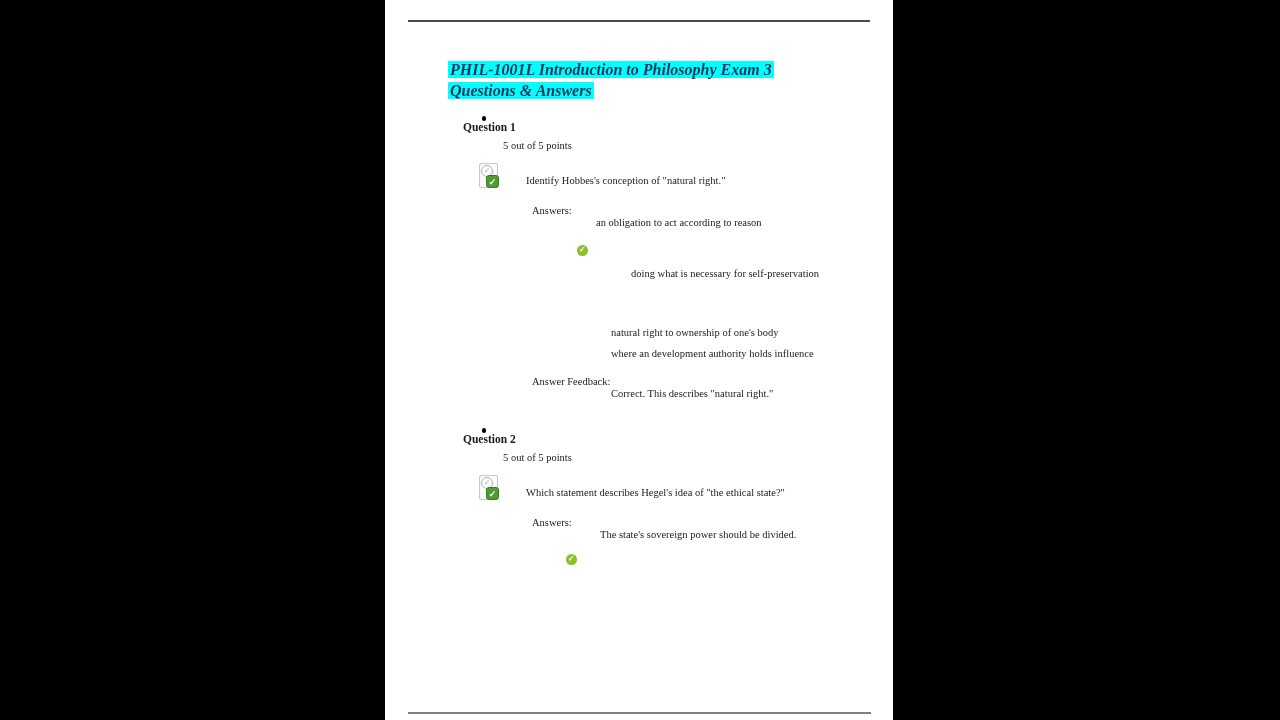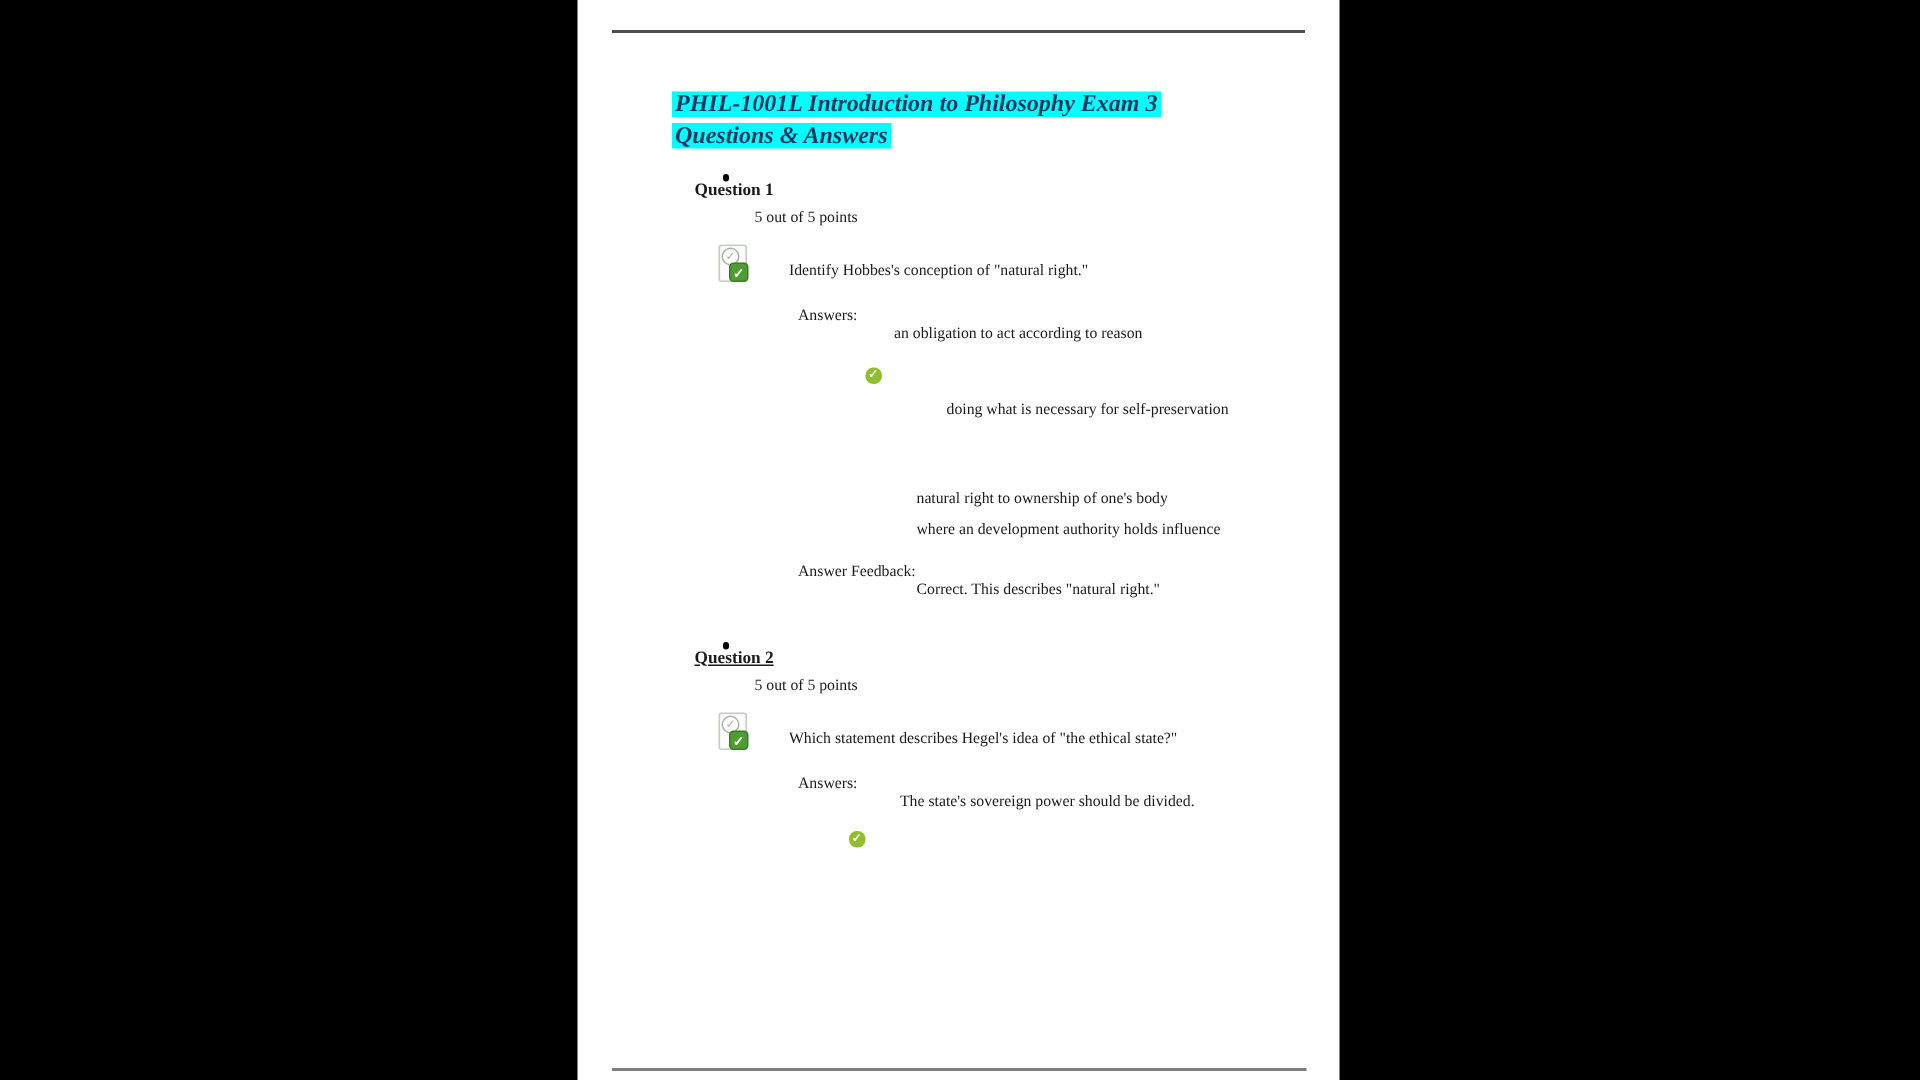--- a/index.html
+++ b/index.html
@@ -91,21 +91,21 @@
   <div class="abs check-circle" style="left:192px; top:245px;">✓</div>
   <div class="abs txt" style="left:201px; top:267px;margin-left:20px;">doing what is necessary for self-preservation</div>
 
   <div class="abs txt" style="left:201px; top:307px;margin-top:19px;">natural right to ownership of one's body</div>
 
   <div class="abs txt" style="left:201px; top:347px;">where an development authority holds influence</div>
 
   <div class="abs txt" style="left:122px; top:375px;">Answer Feedback:</div>
   <div class="abs txt" style="left:201px; top:387px;">Correct. This describes "natural right."</div>
 
-  <div class="abs q-head" style="left:78px; top:428px;text-decoration:underline;">
+  <div class="abs q-head" style="left:78px; top:428px;">
     <span class="bullet"></span>
     <span class="q-label">Question 2</span>
   </div>
 
   <div class="abs txt" style="left:93px; top:451px;">5 out of 5 points</div>
 
   <div class="abs q-row" style="left:94px; top:475px;">
     <span class="doc-icon">
       <span class="doc-body"></span>
       <span class="doc-circle">✓</span>

